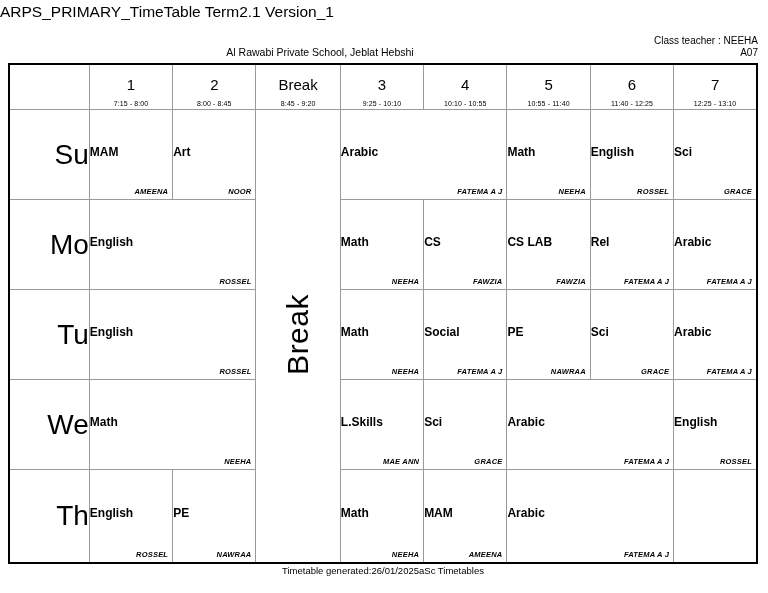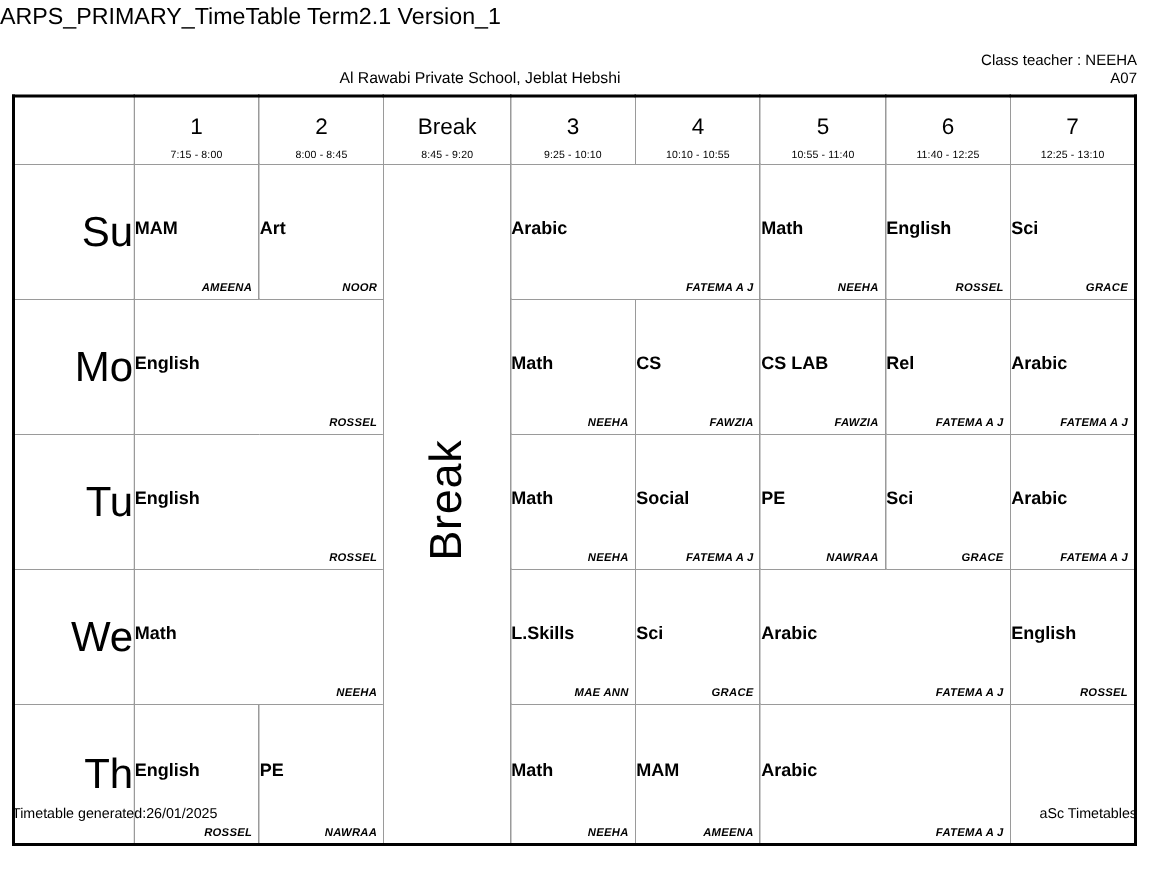--- a/index.html
+++ b/index.html
@@ -173,26 +173,26 @@
     font-size: 30px;
     line-height: 32px;
     display: inline-block;
     letter-spacing: 0.5px;
   }
 
   
   .footer {
     position: absolute;
     left: 8px;
-    top: 537px;
+    top: 565px;
     width: 750px;
     font-size: 9.5px;
     line-height: 12px;
     display: flex;
-    justify-content: space-between;
+    justify-content: center;
   }
 </style>
 </head>
 <body>
 
 <div class="header">
 
 
   <div class="title-main">ARPS_PRIMARY_TimeTable Term2.1 Version_1</div>
   <div class="title-school">Al Rawabi Private School, Jeblat Hebshi</div>

